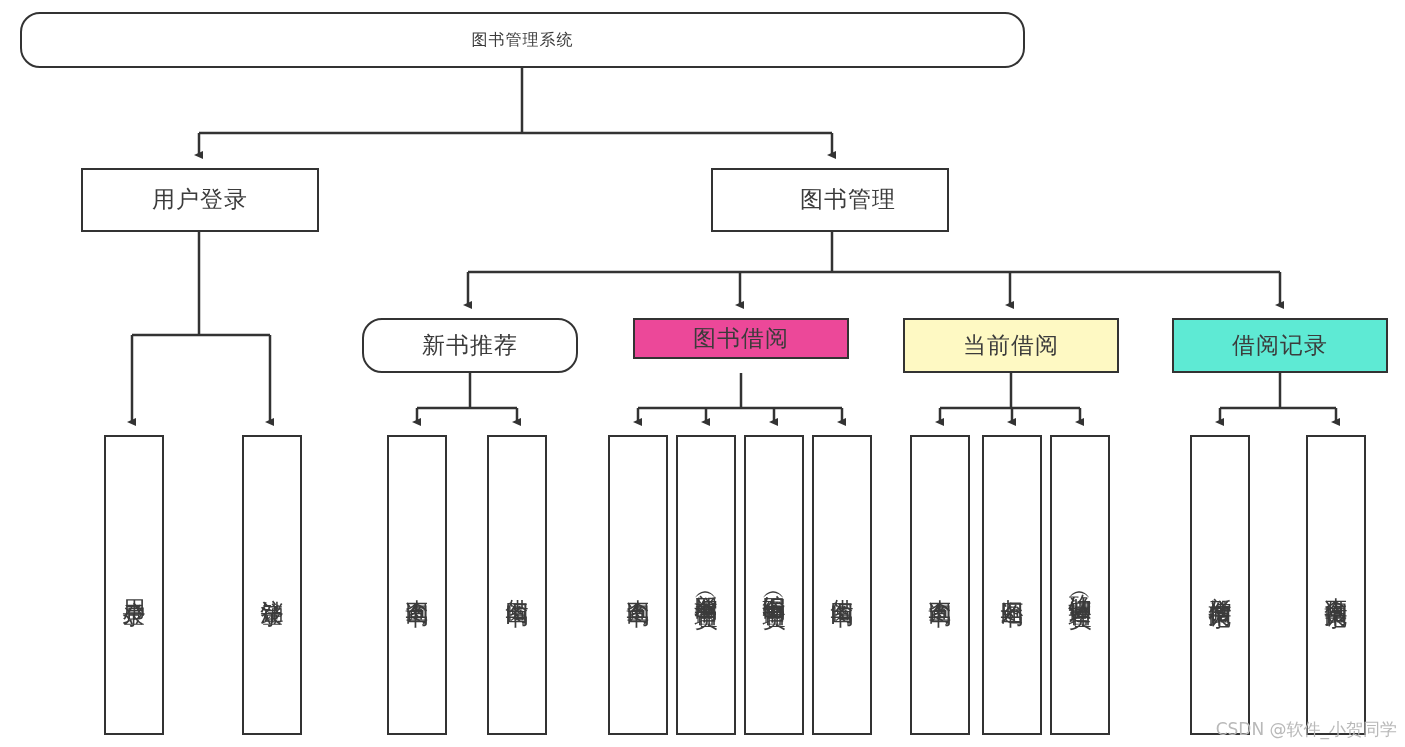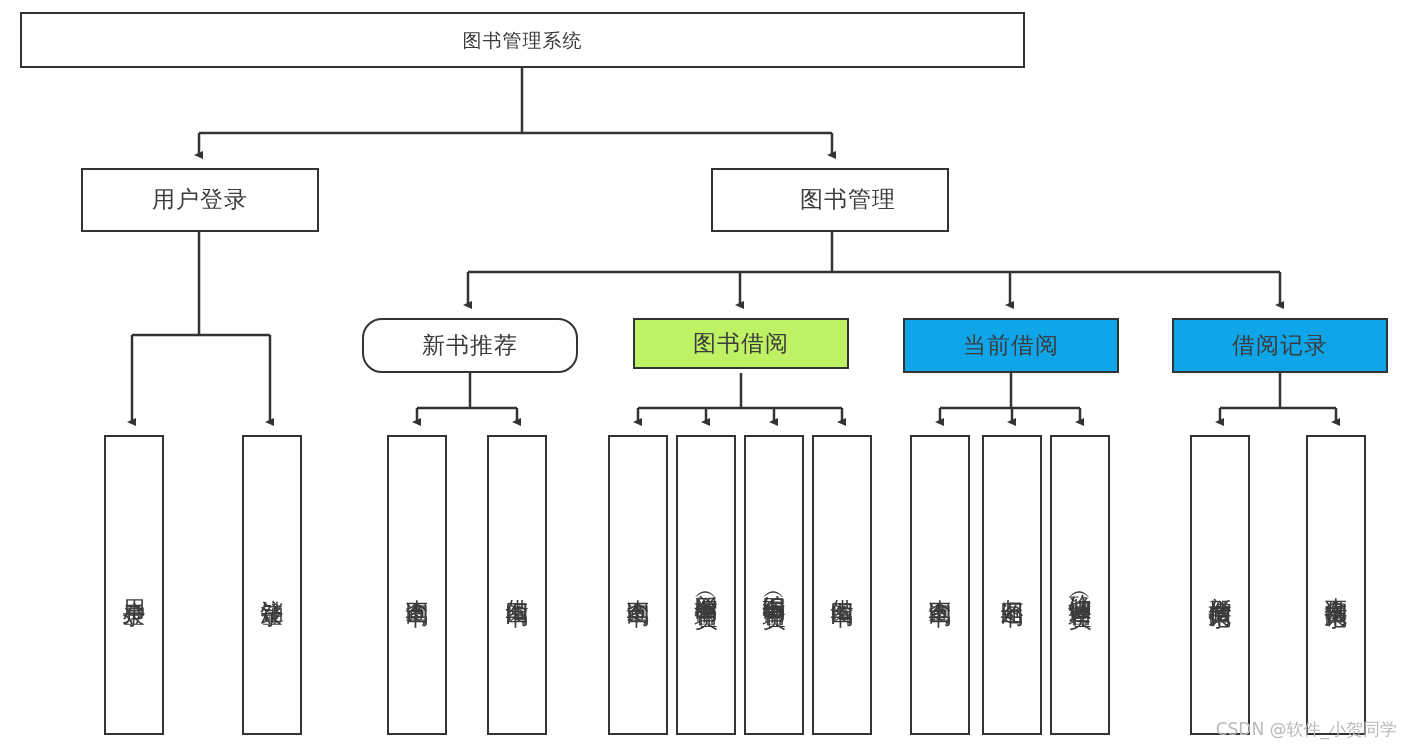--- a/index.html
+++ b/index.html
@@ -33,21 +33,22 @@
     justify-content: center;
     color: #3b3b3b;
   }
   .node-h {
     font-size: 23px;
     letter-spacing: 1px;
     line-height: 1.2;
     white-space: nowrap;
   }
   .node-title {
-    font-size: 19px;
+    font-size: 16px;
+    border-radius: 20px;
   }
   .node-v {
     writing-mode: vertical-rl;
     text-orientation: upright;
     font-size: 23px;
     line-height: 1.35;
     letter-spacing: 2px;
     align-items: center;
     justify-content: center;
     text-align: center;
@@ -121,23 +122,23 @@
       <path d="M1336,408 L1336,422" marker-end="url(#arrow)"></path>
     </g>
   </svg>
 
   <div class="node node-h node-title" style="left: 20px; top: 12px; width: 1005px; height: 56px; border-color: rgb(51, 51, 51); color: rgb(59, 59, 59); background: rgb(255, 255, 255);">图书管理系统</div>
 
   <div class="node node-h" style="left: 81px; top: 168px; width: 238px; height: 64px; border-color: rgb(51, 51, 51); color: rgb(59, 59, 59); background: rgb(255, 255, 255);">用户登录</div>
   <div class="node node-h" style="left: 711px; top: 168px; width: 238px; height: 64px; border-color: rgb(51, 51, 51); color: rgb(59, 59, 59); background: rgb(255, 255, 255); padding-left: 36px;">图书管理</div>
 
   <div class="node node-h" style="left: 362px; top: 318px; width: 216px; height: 55px; border-color: rgb(51, 51, 51); color: rgb(59, 59, 59); background: rgb(255, 255, 255); border-radius: 20px;">新书推荐</div>
-  <div class="node node-h" style="left: 633px; top: 318px; width: 216px; height: 51px; border-color: rgb(51, 51, 51); color: rgb(59, 59, 59); background: #bef264;">图书借阅</div>
-  <div class="node node-h" style="left: 903px; top: 318px; width: 216px; height: 55px; border-color: rgb(51, 51, 51); color: rgb(59, 59, 59); background: #0ea5e9;">当前借阅</div>
-  <div class="node node-h" style="left: 1172px; top: 318px; width: 216px; height: 55px; border-color: rgb(51, 51, 51); color: rgb(59, 59, 59); background: #0ea5e9;">借阅记录</div>
+  <div class="node node-h" style="left: 633px; top: 318px; width: 216px; height: 41px; border-color: rgb(51, 51, 51); color: rgb(59, 59, 59); background: #ec4899;">图书借阅</div>
+  <div class="node node-h" style="left: 903px; top: 318px; width: 216px; height: 55px; border-color: rgb(51, 51, 51); color: rgb(59, 59, 59); background: #fef9c3;">当前借阅</div>
+  <div class="node node-h" style="left: 1172px; top: 318px; width: 216px; height: 55px; border-color: rgb(51, 51, 51); color: rgb(59, 59, 59); background: #5eead4;">借阅记录</div>
 
   <div class="node node-v" style="left: 104px; top: 435px; width: 60px; height: 300px; border-color: rgb(51, 51, 51); color: rgb(59, 59, 59); background: rgb(255, 255, 255);">用户登录</div>
   <div class="node node-v" style="left: 242px; top: 435px; width: 60px; height: 300px; border-color: rgb(51, 51, 51); color: rgb(59, 59, 59); background: rgb(255, 255, 255);">注销登录</div>
   <div class="node node-v" style="left: 387px; top: 435px; width: 60px; height: 300px; border-color: rgb(51, 51, 51); color: rgb(59, 59, 59); background: rgb(255, 255, 255);">查询图书</div>
   <div class="node node-v" style="left: 487px; top: 435px; width: 60px; height: 300px; border-color: rgb(51, 51, 51); color: rgb(59, 59, 59); background: rgb(255, 255, 255);">借阅图书</div>
   <div class="node node-v" style="left: 608px; top: 435px; width: 60px; height: 300px; border-color: rgb(51, 51, 51); color: rgb(59, 59, 59); background: rgb(255, 255, 255);">查询图书</div>
   <div class="node node-v" style="left: 676px; top: 435px; width: 60px; height: 300px; border-color: rgb(51, 51, 51); color: rgb(59, 59, 59); background: rgb(255, 255, 255);">新增图书（管理员）</div>
   <div class="node node-v" style="left: 744px; top: 435px; width: 60px; height: 300px; border-color: rgb(51, 51, 51); color: rgb(59, 59, 59); background: rgb(255, 255, 255);">编辑图书（管理员）</div>
   <div class="node node-v" style="left: 812px; top: 435px; width: 60px; height: 300px; border-color: rgb(51, 51, 51); color: rgb(59, 59, 59); background: rgb(255, 255, 255);">借阅图书</div>
   <div class="node node-v" style="left: 910px; top: 435px; width: 60px; height: 300px; border-color: rgb(51, 51, 51); color: rgb(59, 59, 59); background: rgb(255, 255, 255);">查询图书</div>

